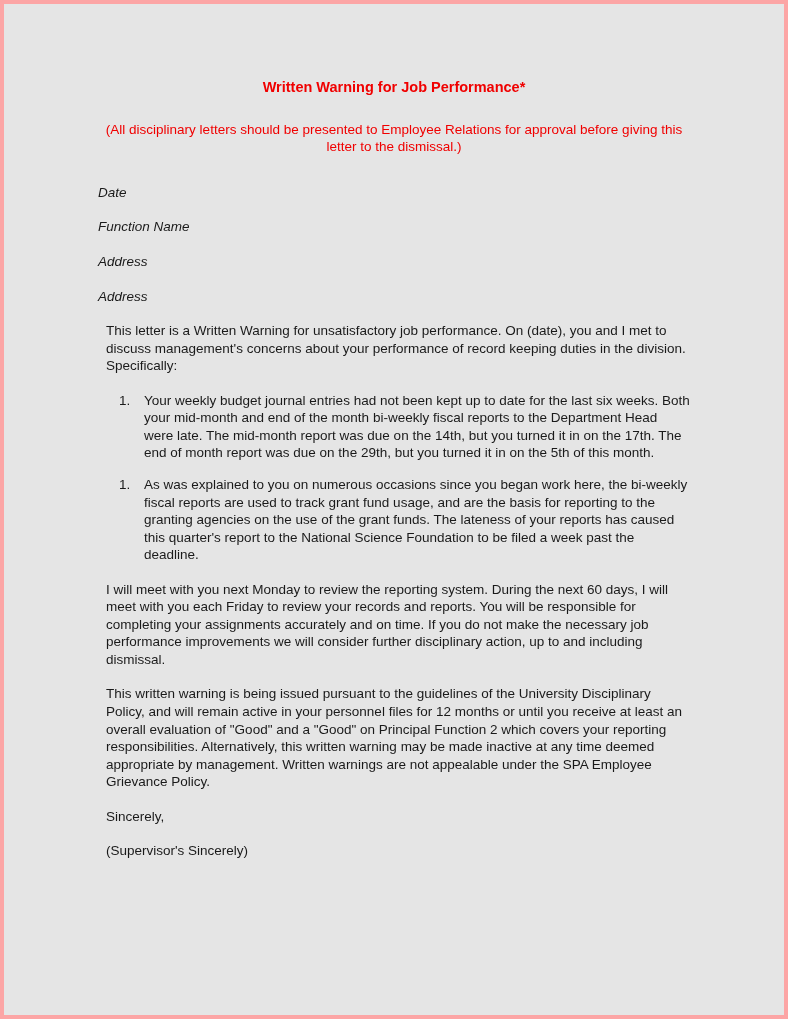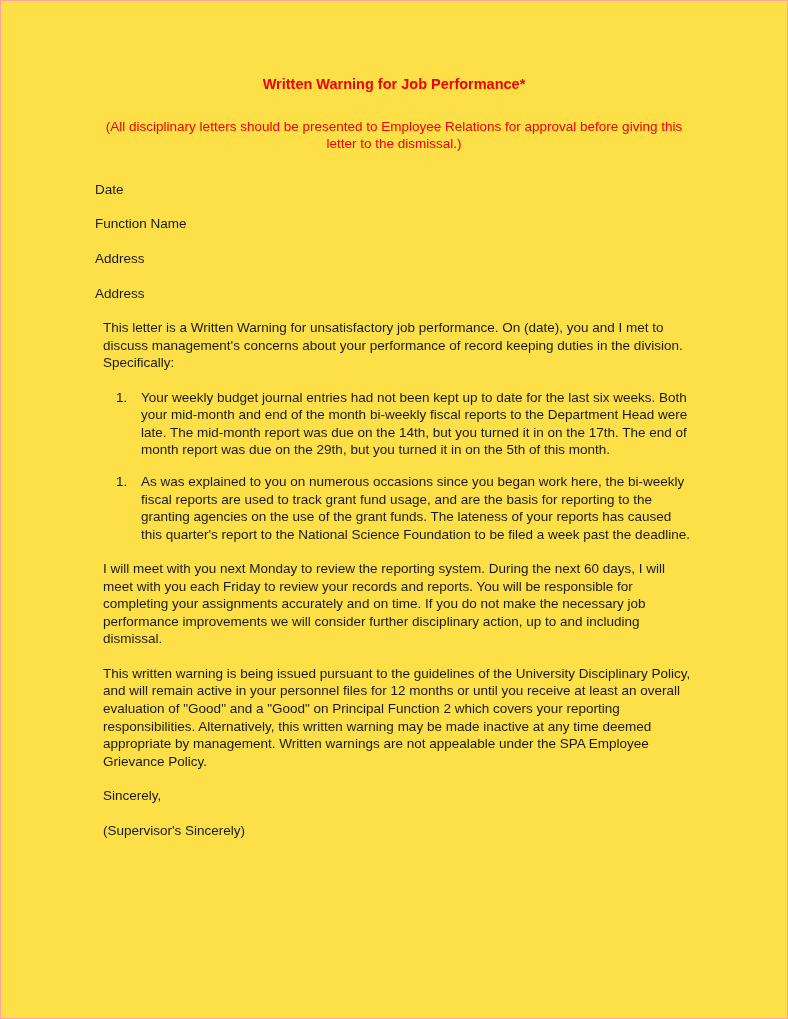--- a/index.html
+++ b/index.html
@@ -2,42 +2,43 @@
 <html style="--accent: #f00000;"><head>
 <meta charset="utf-8">
 <style>
   :root { --accent: #f00000; --ink: #1a1a1a; }
   * { box-sizing: border-box; }
   html, body { margin: 0; padding: 0; background: #ffffff; }
   .page {
     width: 788px;
     height: 1019px;
     margin: 0 auto;
-    background: #fde047;
-    border: 1px solid #fca5a5;
+    background: #e5e5e5;
+    border: 4px solid #fca5a5;
     padding: 74px 94px 0 94px;
     font-family: "Liberation Sans", "DejaVu Sans", sans-serif;
     font-size: 13.5px;
     line-height: 1.3;
     color: var(--ink);
   }
   .title {
     color: var(--accent);
     font-size: 14.5px;
     font-weight: bold;
     text-align: center;
     margin: 0 0 24px 0;
   }
   .subtitle {
     color: var(--accent);
     text-align: center;
     margin: 0 0 28px 0;
   }
   .field {
     margin: 0 0 17px 0;
+    font-style: italic;
   }
   .salutation {
     margin: 0 0 25px 0;
   }
   .para {
     margin: 0 0 17px 8px;
   }
   .list {
     margin: 0 0 0 0;
   }

